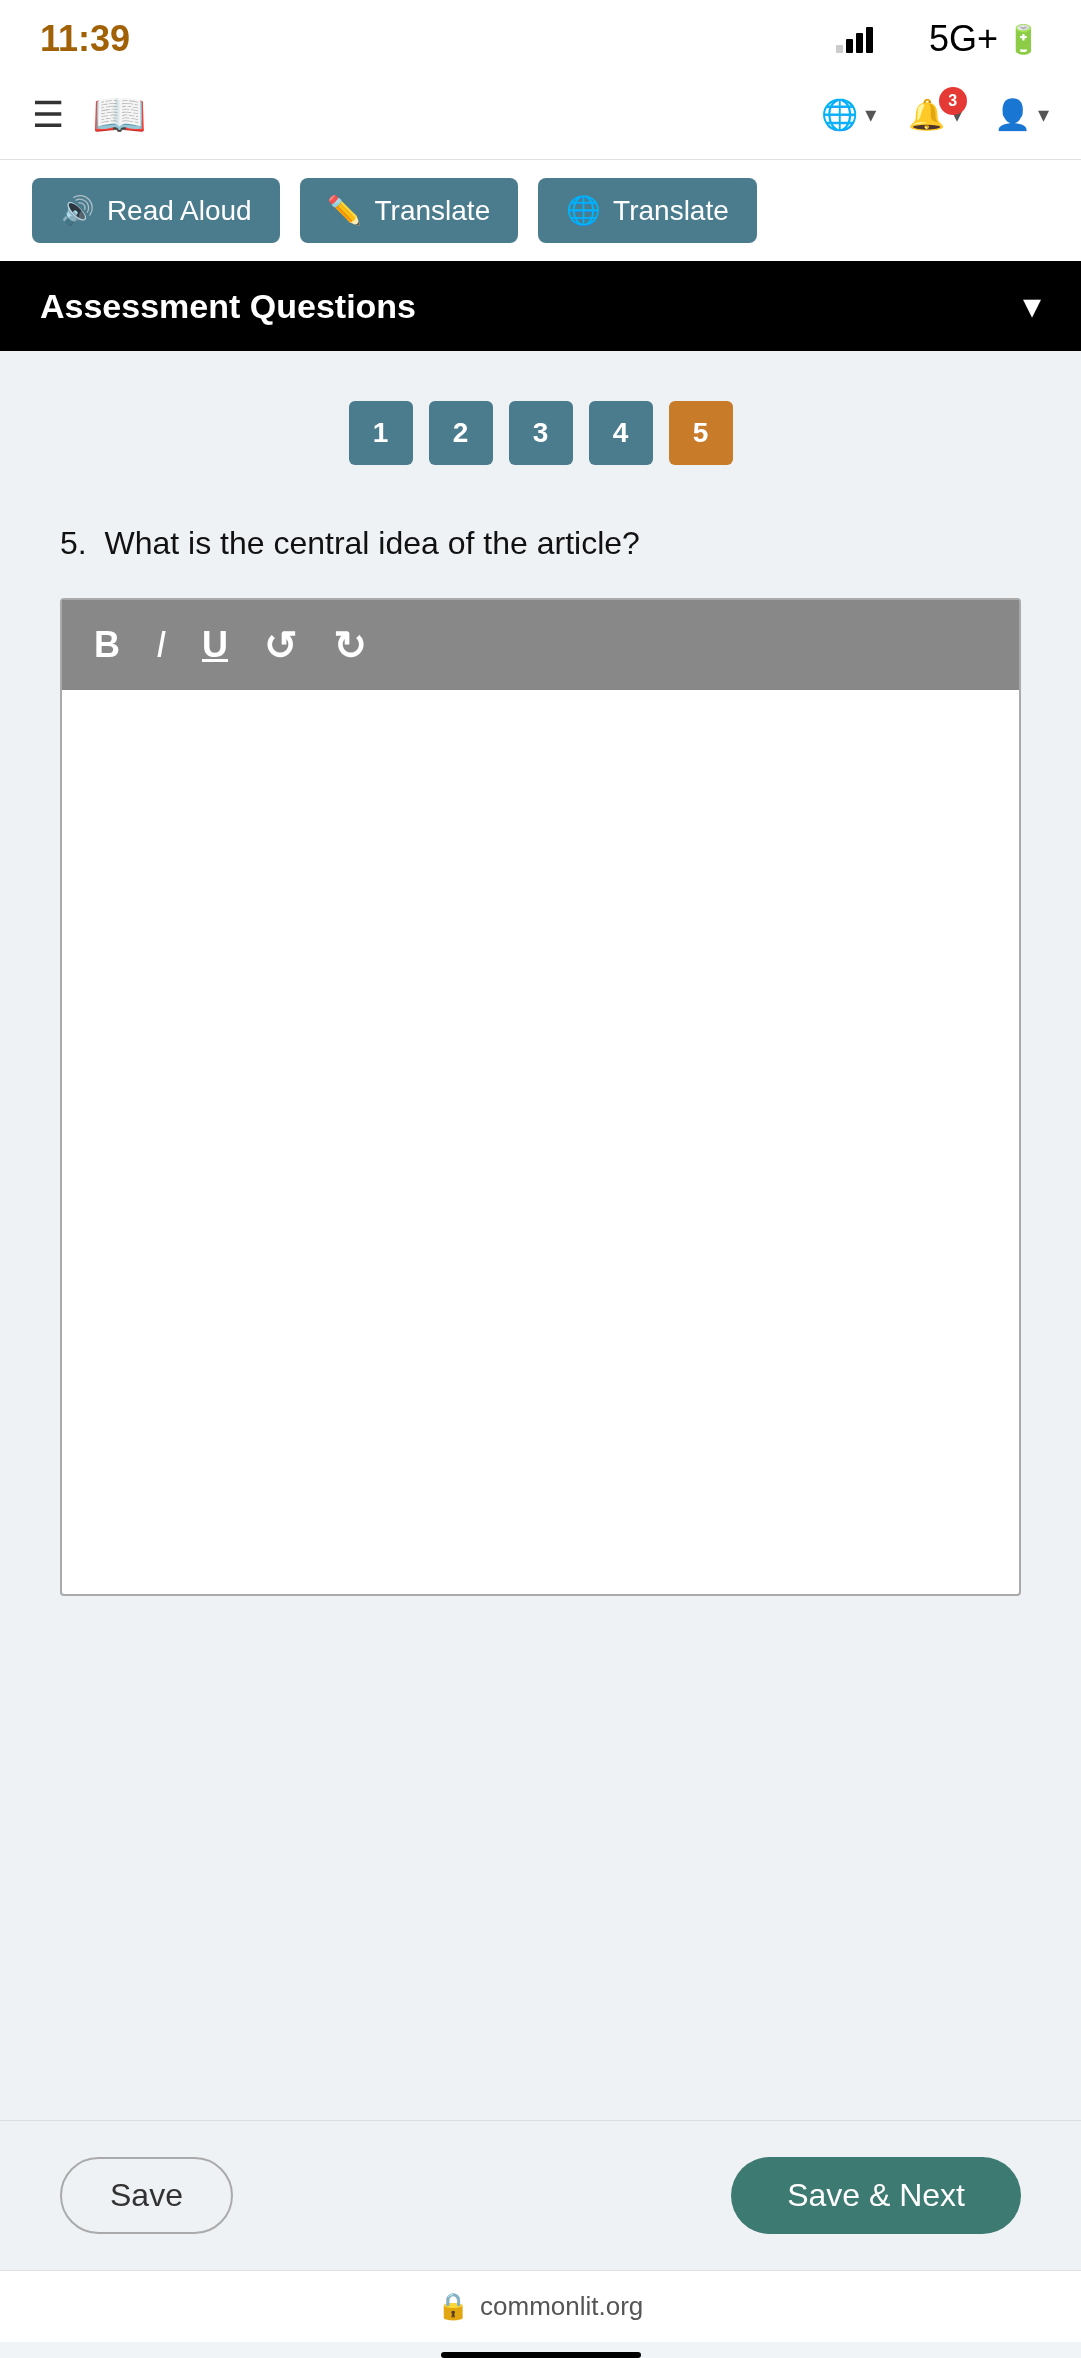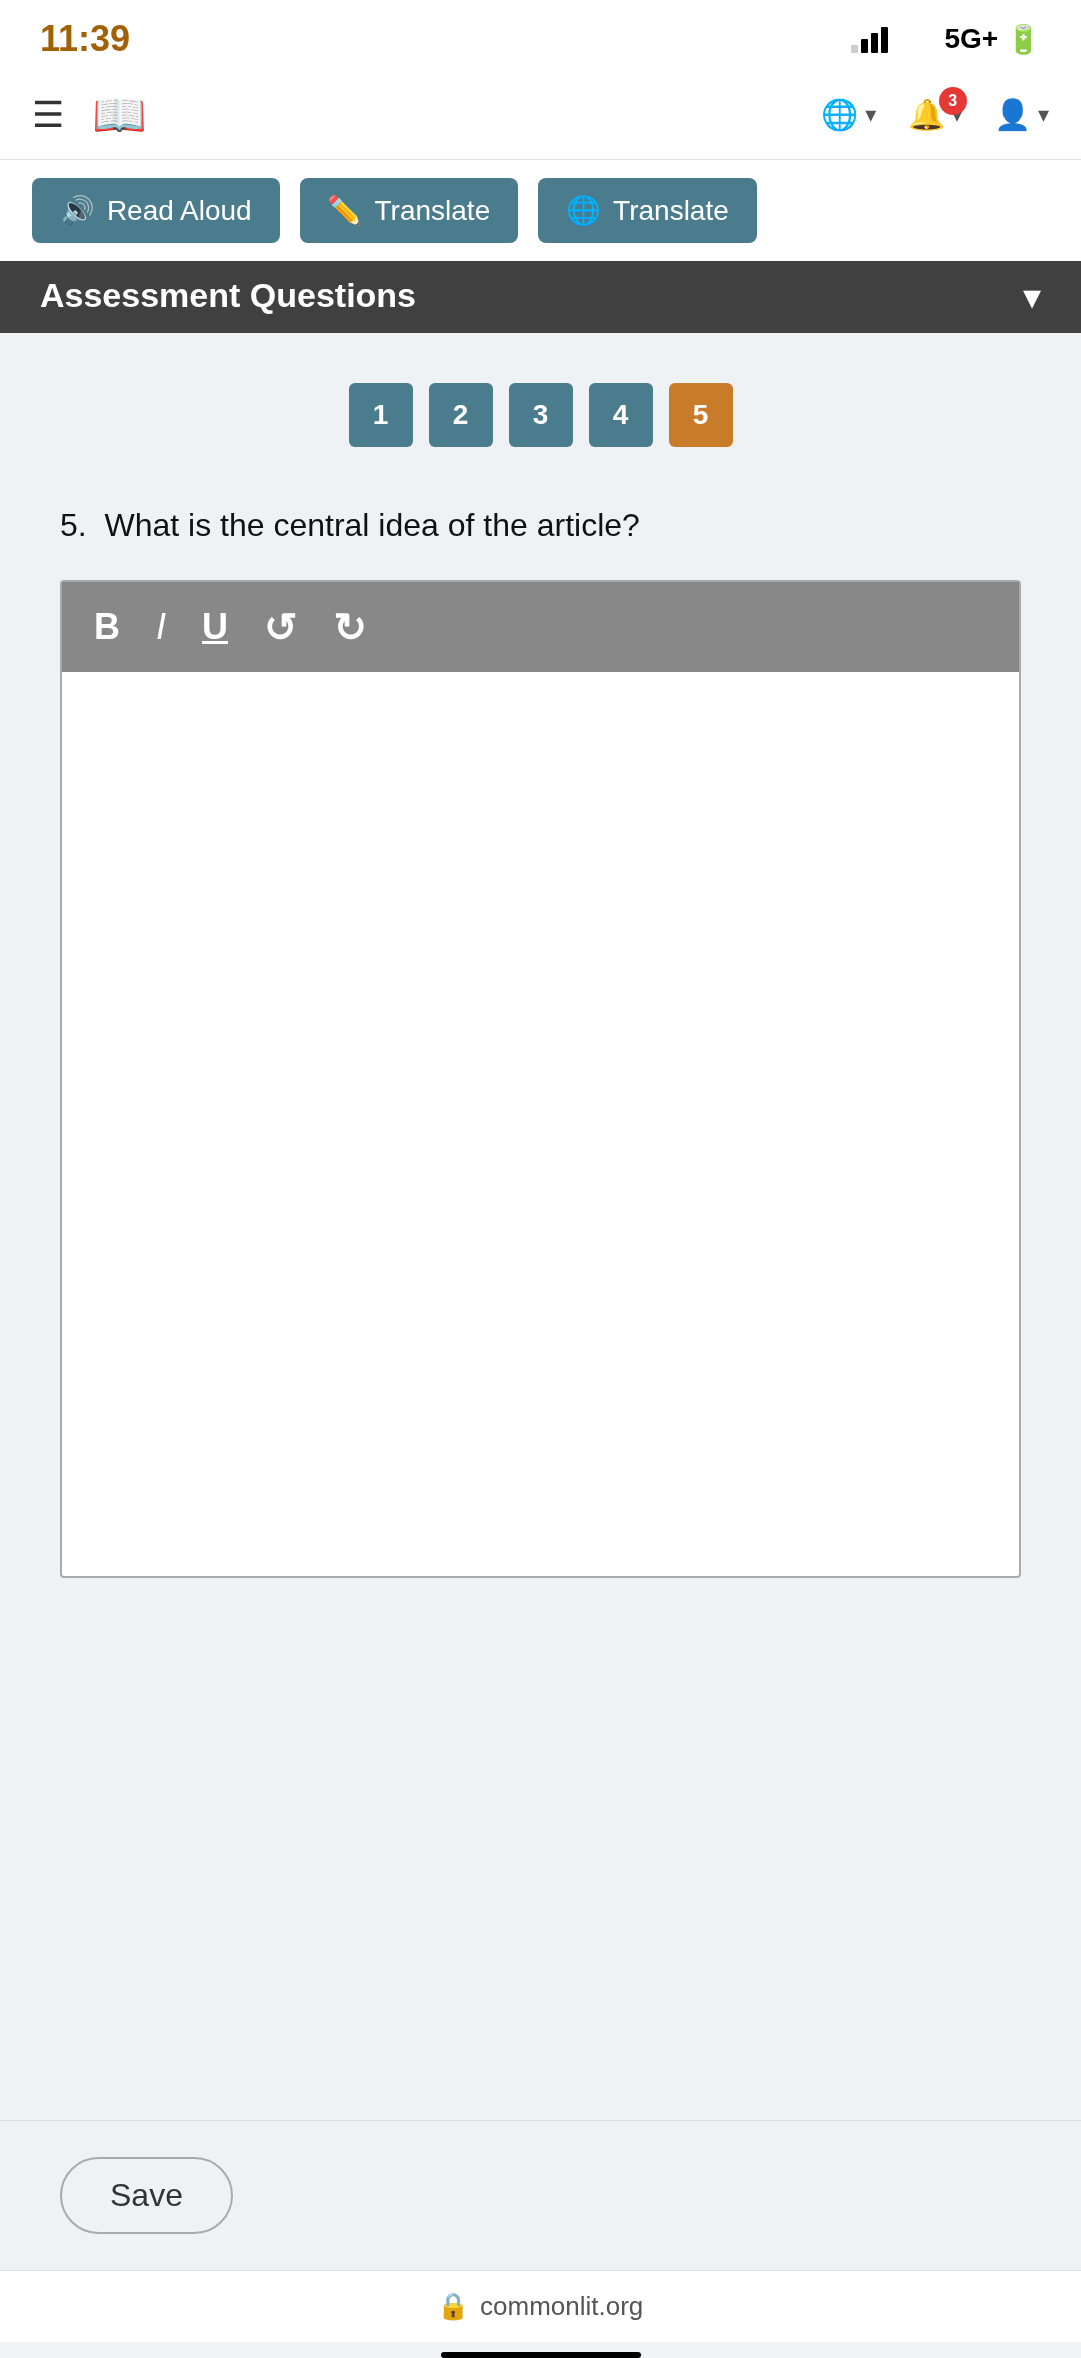--- a/index.html
+++ b/index.html
@@ -123,26 +123,26 @@
       font-size: 28px;
       display: flex;
       align-items: center;
       gap: 12px;
       cursor: pointer;
       font-weight: 500;
     }
 
     
     .assessment-header {
-      background: #404040;
+      background: #000000;
       color: #fff;
       display: flex;
       justify-content: space-between;
-      align-items: flex-start;
-      padding: 15px 40px;
+      align-items: center;
+      padding: 24px 40px;
     }
     .assessment-title {
       font-size: 34px;
       font-weight: 700;
     }
     .assessment-chevron {
       font-size: 36px;
       color: #fff;
     }
 
@@ -274,21 +274,21 @@
 
 <div class="status-bar">
   <span class="status-time">11:39</span>
   <div class="status-icons">
     <div class="signal-bars">
       <div class="signal-bar inactive" style="height:8px"></div>
       <div class="signal-bar" style="height:14px"></div>
       <div class="signal-bar" style="height:20px"></div>
       <div class="signal-bar" style="height:26px"></div>
     </div>
-    <span style="font-size:28px;font-weight:700;margin-left:48px;">5G+</span>
+    <span style="font-size:36px;font-weight:400;margin-left:48px;">5G+</span>
     <span style="font-size:28px;">🔋</span>
   </div>
 </div>
 
 <div class="nav-bar">
   <div class="nav-left">
     <span class="hamburger-icon">☰</span>
     <span class="book-icon">📖</span>
   </div>
   <div class="nav-right">
@@ -351,19 +351,20 @@
       <button class="editor-btn" style="font-size:40px;">↺</button>
       <button class="editor-btn" style="font-size:40px;">↻</button>
     </div>
     <textarea class="editor-area" placeholder="" style=""></textarea>
   </div>
 
 </div>
 
 <div class="bottom-nav">
   <button class="back-btn">Save</button>
+  <button class="save-next-btn">Save &amp; Next</button>
 </div>
 
 <div class="footer">
   <span>🔒</span>
   <span>commonlit.org</span>
 </div>
 <div class="footer-bar"></div>
 
 </body></html>

